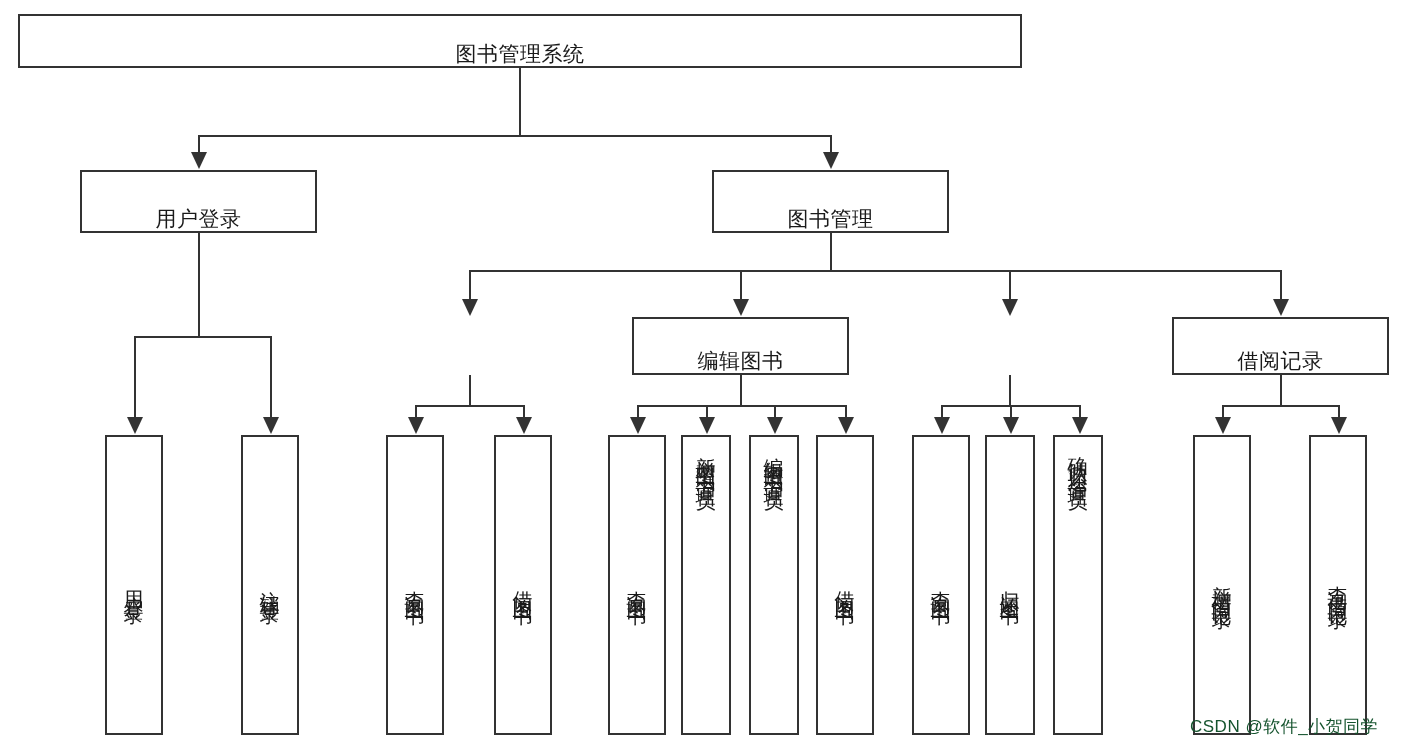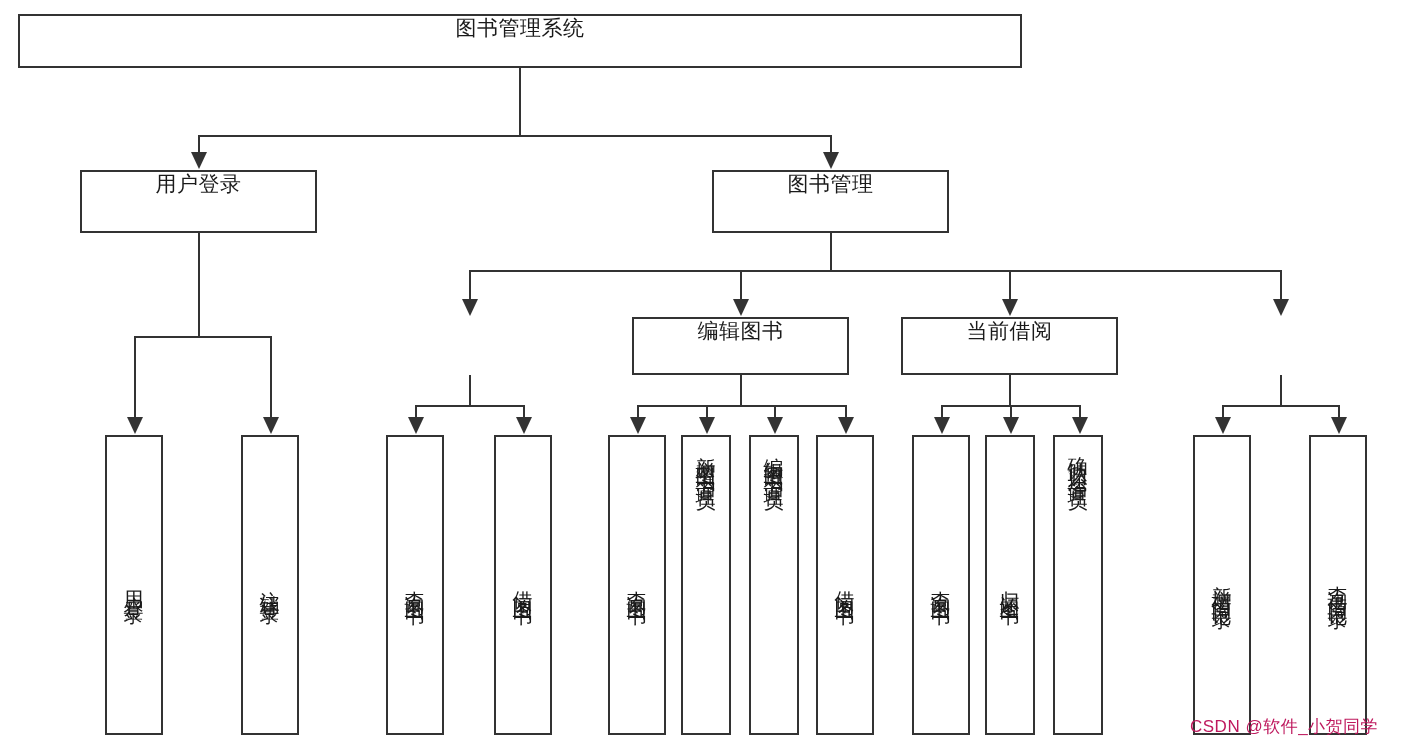--- a/index.html
+++ b/index.html
@@ -16,21 +16,21 @@
     height: 747px;
     background: #ffffff;
     overflow: hidden;
   }
   .node {
     position: absolute;
     box-sizing: border-box;
     border: 2px solid #333333;
     background: #ffffff;
     display: flex;
-    align-items: flex-start;
+    align-items: flex-end;
     justify-content: center;
     color: #1a1a1a;
   }
   .node-label {
     font-size: 21px;
     line-height: 1.15;
     letter-spacing: 0.5px;
     white-space: nowrap;
     color: #1a1a1a;
   }
@@ -68,21 +68,21 @@
     position: absolute;
     width: 0;
     height: 0;
     border-left: 8px solid transparent;
     border-right: 8px solid transparent;
     border-top: 17px solid #333333;
   }
   .watermark {
     position: absolute;
     font-size: 17px;
-    color: #be185d;
+    color: #14532d;
     white-space: nowrap;
     letter-spacing: 0.5px;
   }
 </style>
 </head>
 <body>
 
 <div id="canvas">
 
   <div class="node" style="left:18px; top:14px; width:1004px; height:54px;">
@@ -118,22 +118,22 @@
   <div class="vline" style="left:740px; top:270px; height:30px;"></div>
   <div class="arrow" style="left:733px; top:299px;"></div>
   <div class="vline" style="left:1009px; top:270px; height:30px;"></div>
   <div class="arrow" style="left:1002px; top:299px;"></div>
   <div class="vline" style="left:1280px; top:270px; height:30px;"></div>
   <div class="arrow" style="left:1273px; top:299px;"></div>
 
   <div class="node" style="left:632px; top:317px; width:217px; height:58px;">
     <span class="node-label">编辑图书</span>
   </div>
-  <div class="node" style="left:901px; top:317px; width:217px; height:58px;">
-    <span class="node-label">当前借阅</span>
+  <div class="node" style="left:1172px; top:317px; width:217px; height:58px;">
+    <span class="node-label">借阅记录</span>
   </div>
 
   <div class="vline" style="left:469px; top:375px; height:30px;"></div>
   <div class="hline" style="left:415px; top:405px; width:108px;"></div>
   <div class="vline" style="left:415px; top:405px; height:13px;"></div>
   <div class="arrow" style="left:408px; top:417px;"></div>
   <div class="vline" style="left:523px; top:405px; height:13px;"></div>
   <div class="arrow" style="left:516px; top:417px;"></div>
 
   <div class="vline" style="left:740px; top:375px; height:30px;"></div>

